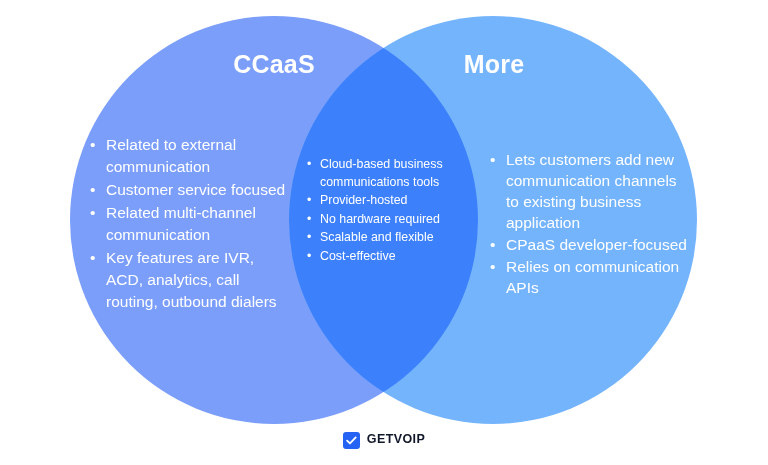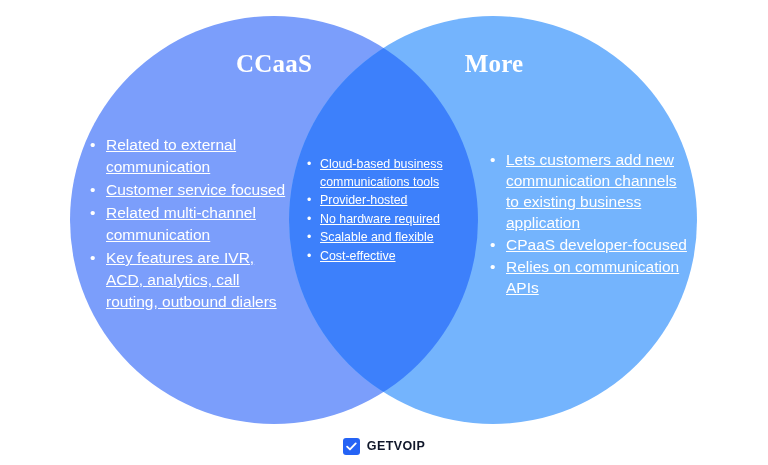--- a/index.html
+++ b/index.html
@@ -35,41 +35,39 @@
 
   
   .circle-title {
     position: absolute;
     font-size: 25px;
     font-weight: bold;
     color: #ffffff;
     letter-spacing: 0.2px;
     text-align: center;
     white-space: nowrap;
-    font-family: Liberation Serif, serif;
   }
   #title-ccaas {
     left: 174px;
     top: 50px;
     width: 200px;
   }
   #title-cpaas {
     left: 394px;
     top: 50px;
     width: 200px;
   }
 
   
   ul.venn-list {
     position: absolute;
     margin: 0;
     padding: 0;
     list-style: none;
     color: #ffffff;
-    text-decoration: underline;
   }
   ul.venn-list li {
     position: relative;
     padding-left: 16px;
     margin: 0 0 1px 0;
   }
   ul.venn-list li::before {
     content: "\2022";
     position: absolute;
     left: 2px;
@@ -120,21 +118,21 @@
   }
 
   
   #brand-footer {
     position: absolute;
     left: 0;
     top: 432px;
     width: 768px;
     height: 28px;
     display: flex;
-    align-items: center;
+    align-items: flex-start;
     justify-content: center;
     gap: 7px;
   }
   #brand-mark {
     width: 17px;
     height: 17px;
     border-radius: 3px;
     background: #2563f5;
     display: flex;
     align-items: center;

